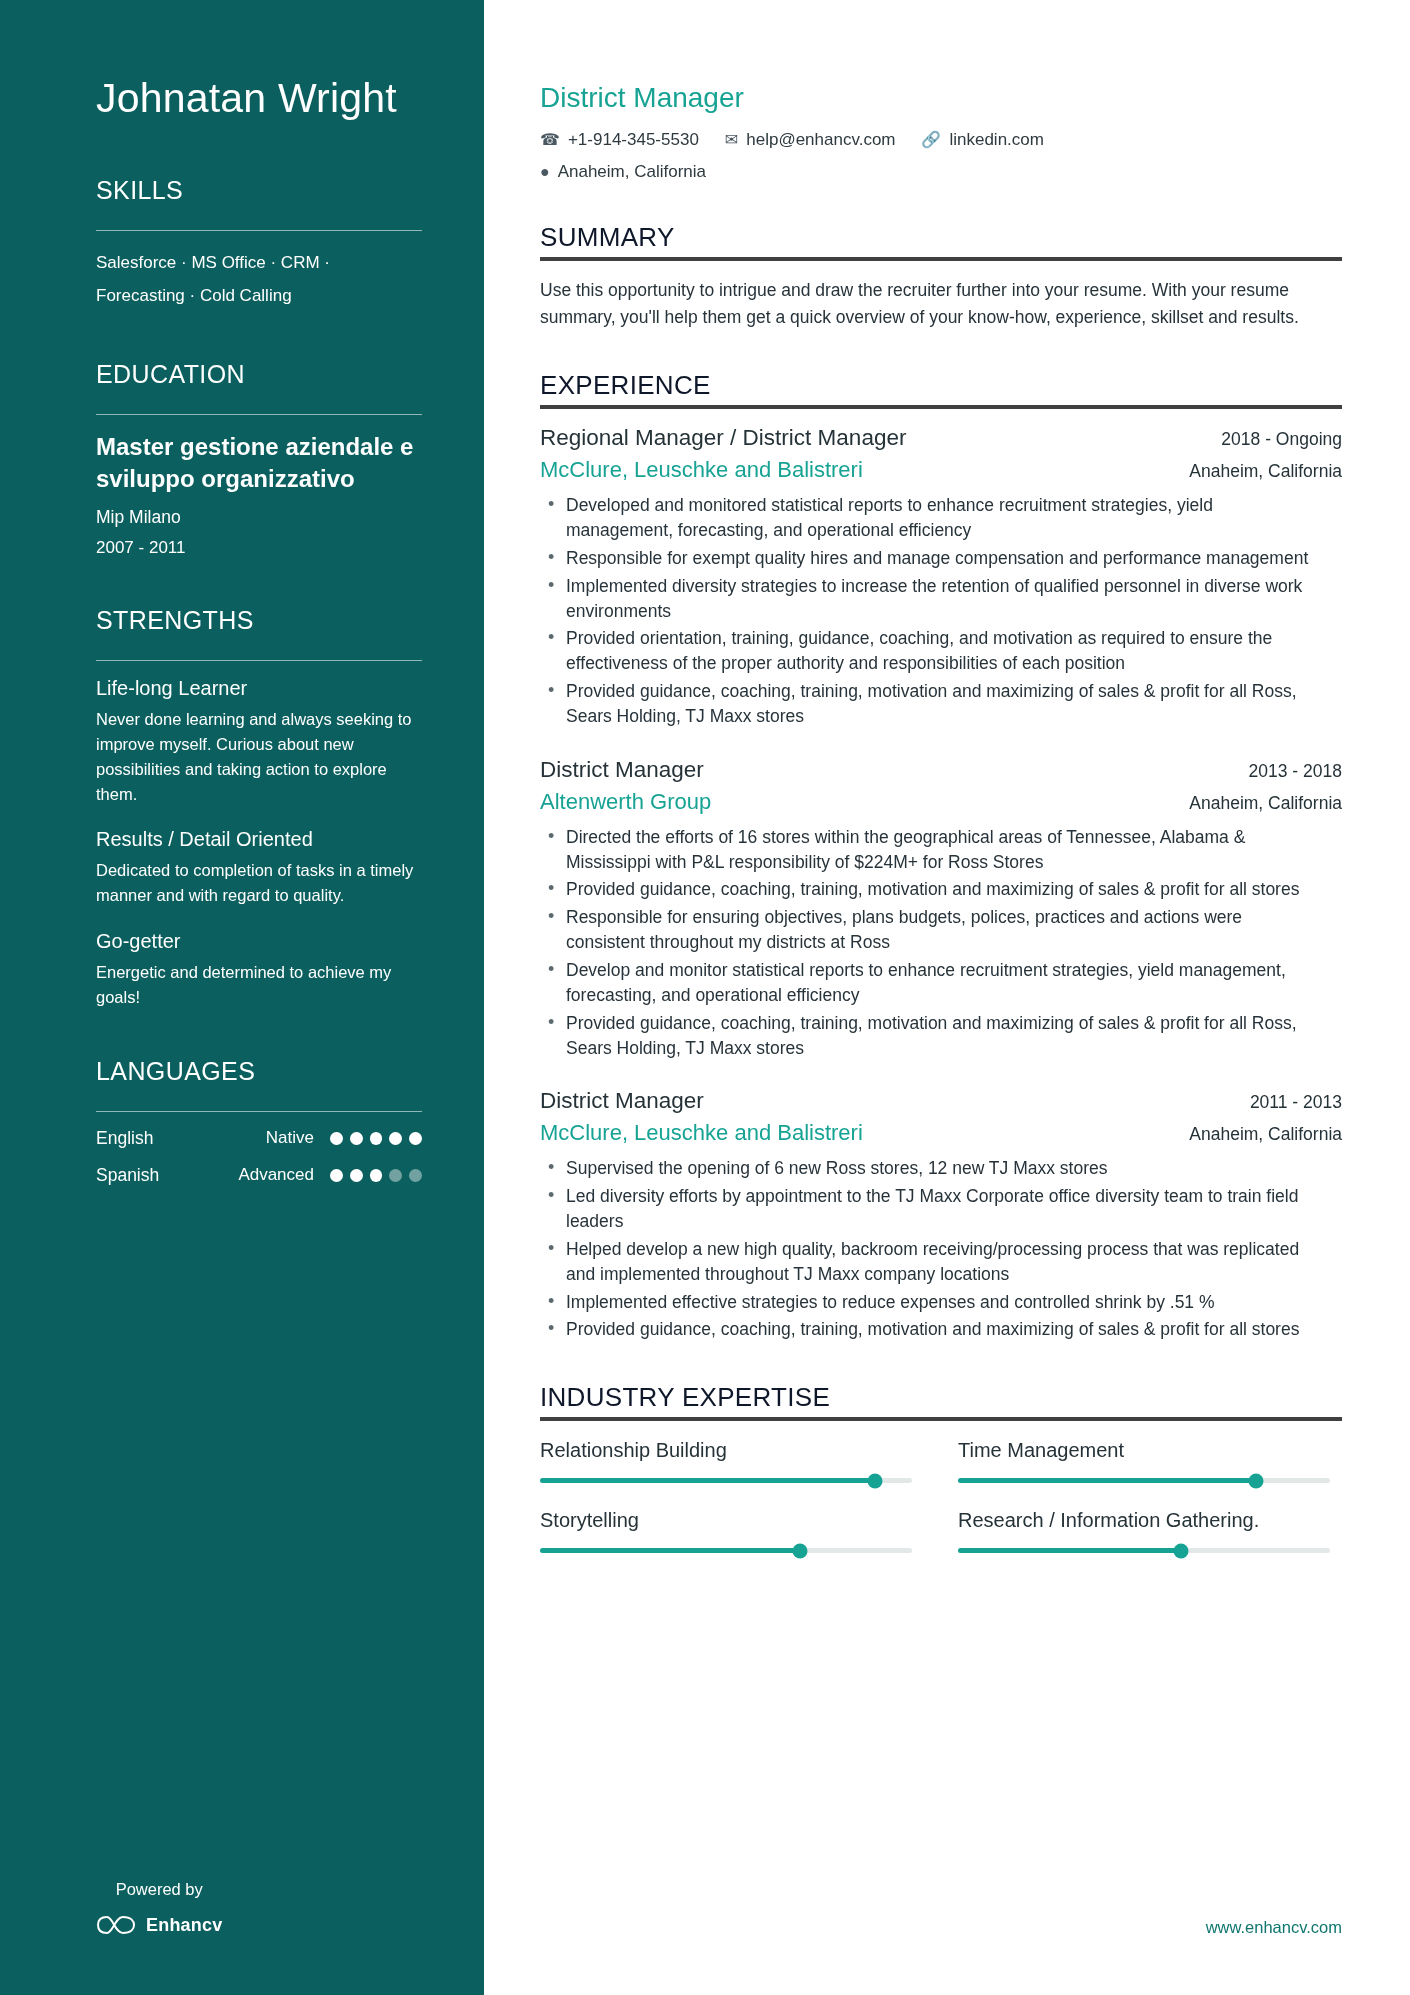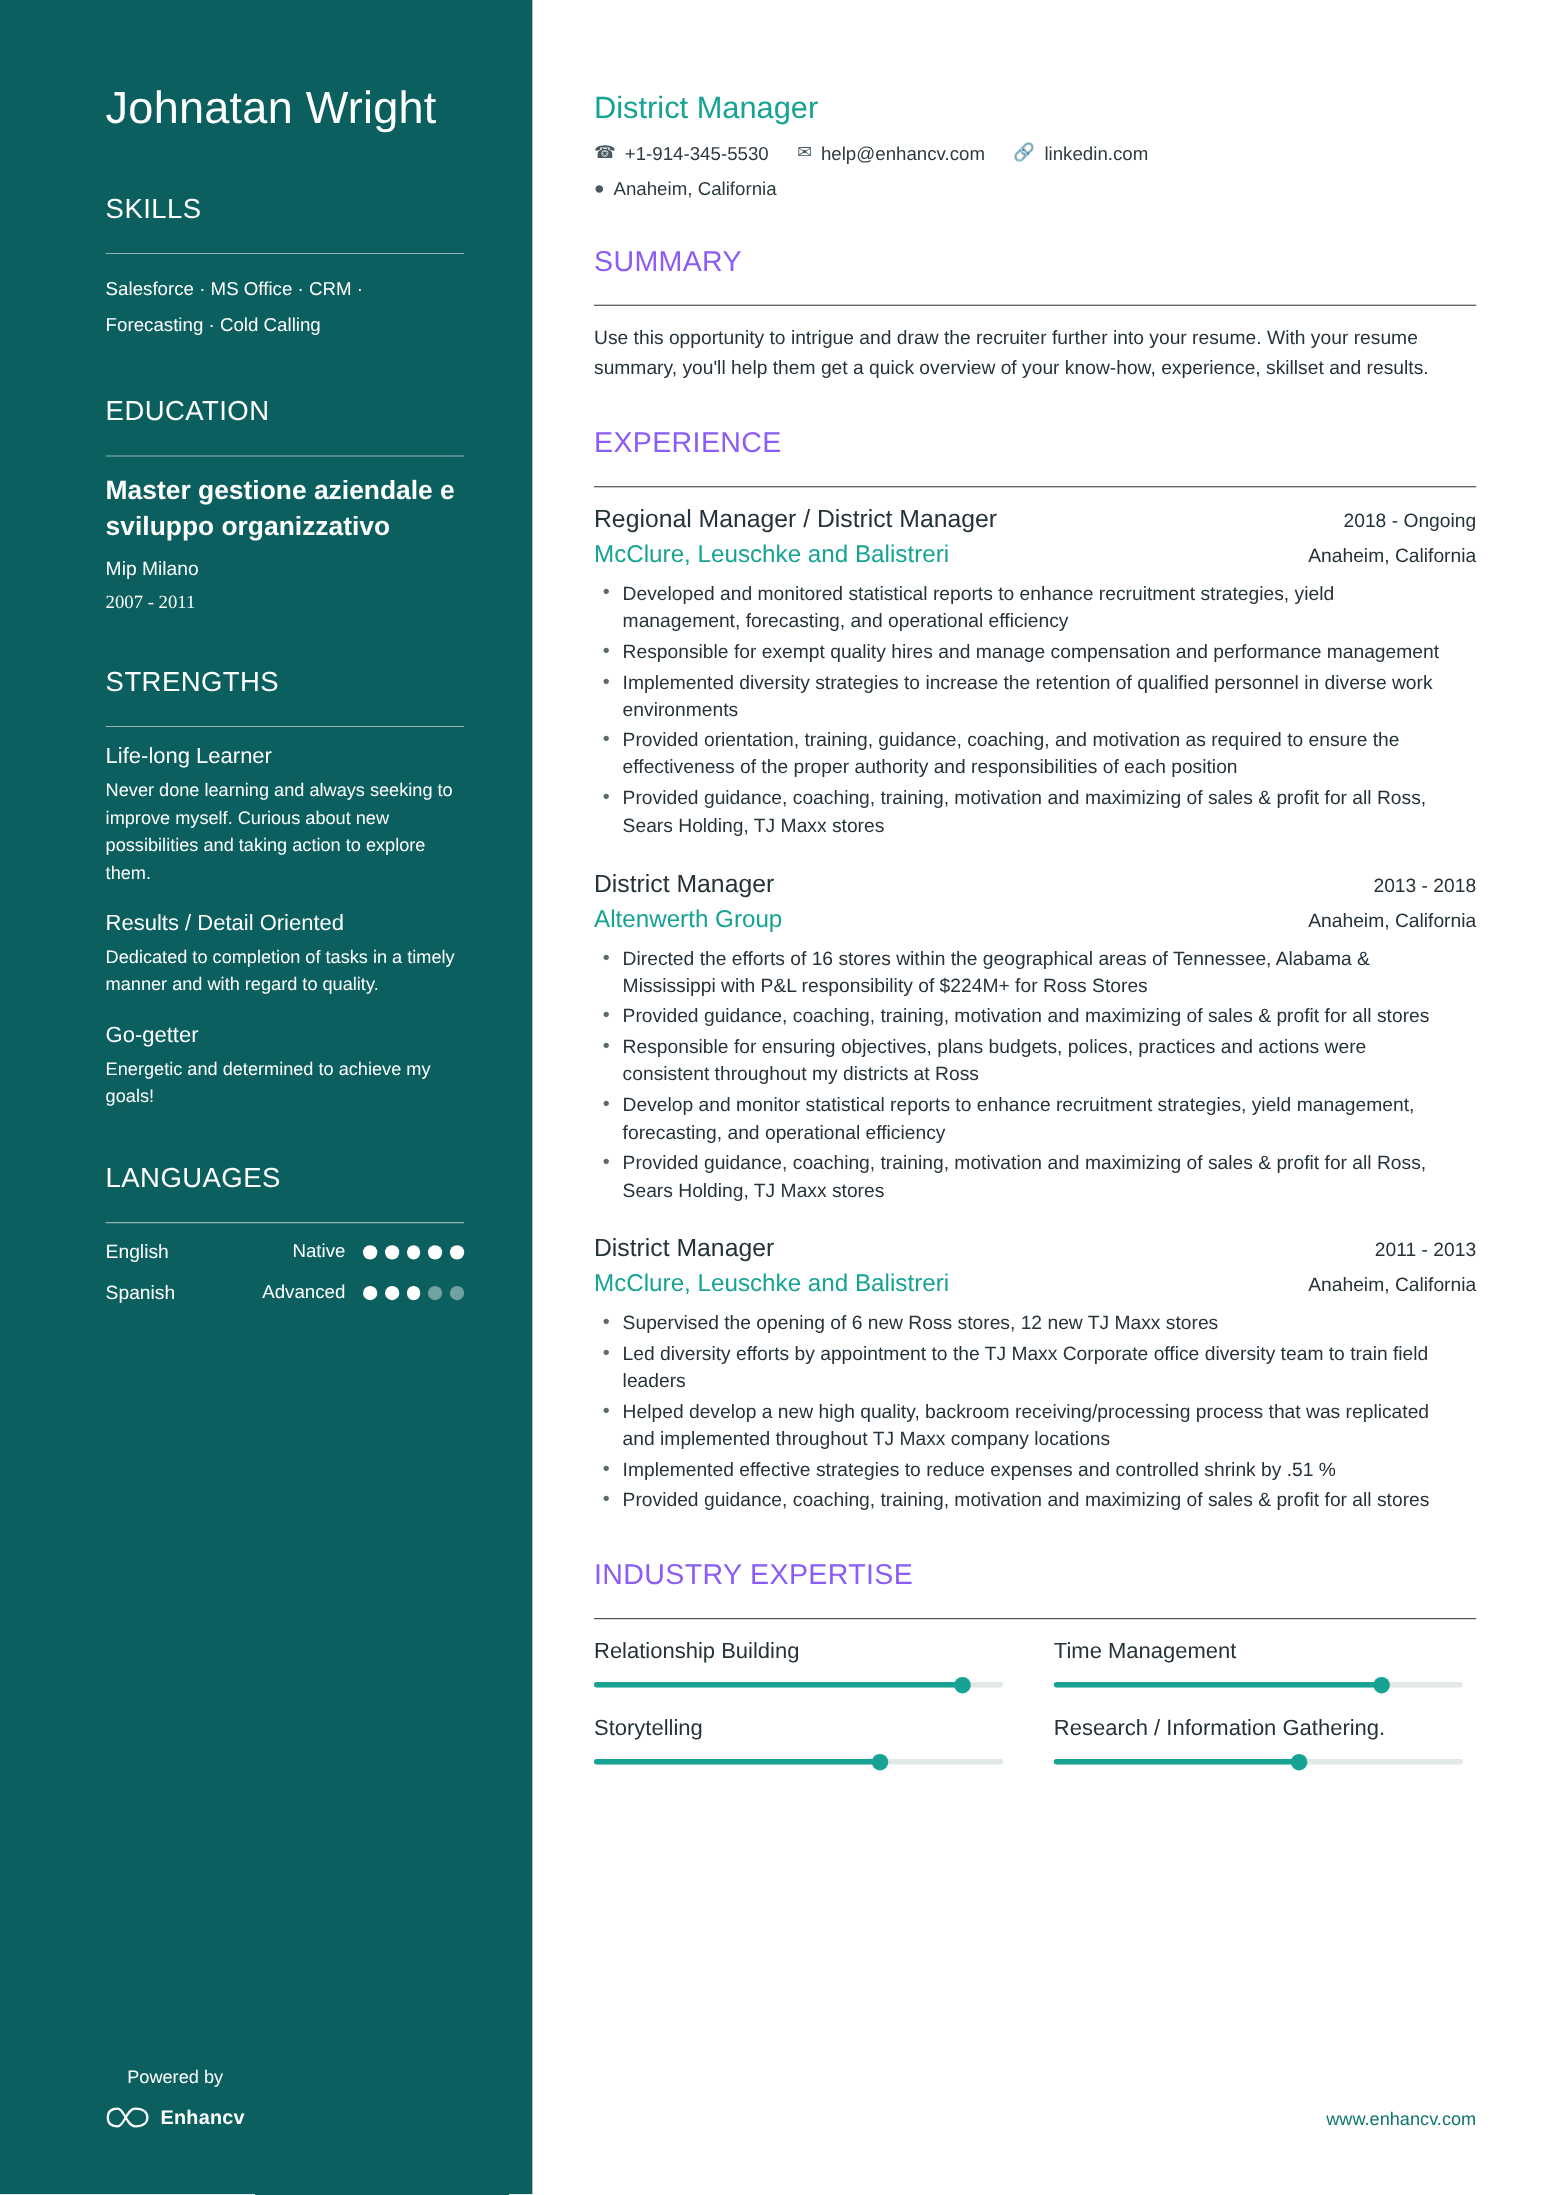--- a/index.html
+++ b/index.html
@@ -61,21 +61,20 @@
   }
   .edu-sub {
     font-size: 17.5px;
     font-weight: 400;
     margin-bottom: 10px;
   }
   .edu-date {
     font-size: 17px;
     font-weight: 400;
     color: #ffffff;
-    font-family: Liberation Serif, serif;
   }
   .strength { margin-bottom: 22px; }
   .strength-title {
     font-size: 20px;
     font-weight: 400;
     margin-bottom: 7px;
   }
   .strength-desc {
     font-size: 16.5px;
     line-height: 1.5;
@@ -142,25 +141,25 @@
     align-items: center;
     gap: 8px;
     white-space: nowrap;
   }
   .cicon { color: #4a5961; font-size: 16px; line-height: 1; }
   .contact-break { flex-basis: 100%; height: 0; }
 
   .section { margin-top: 40px; }
   .sec-head {
     font-size: 26px;
-    color: #8b5cf6;
+    color: #0f172a;
     font-weight: 400;
     letter-spacing: .3px;
-    padding-bottom: 24px;
-    border-bottom: 1px solid #404040;
+    padding-bottom: 4px;
+    border-bottom: 4px solid #404040;
     margin-bottom: 16px;
   }
   .summary-text {
     font-size: 17.5px;
     line-height: 1.52;
     color: #27333a;
     max-width: 790px;
   }
   .exp { margin-bottom: 28px; }
   .exp-row {

